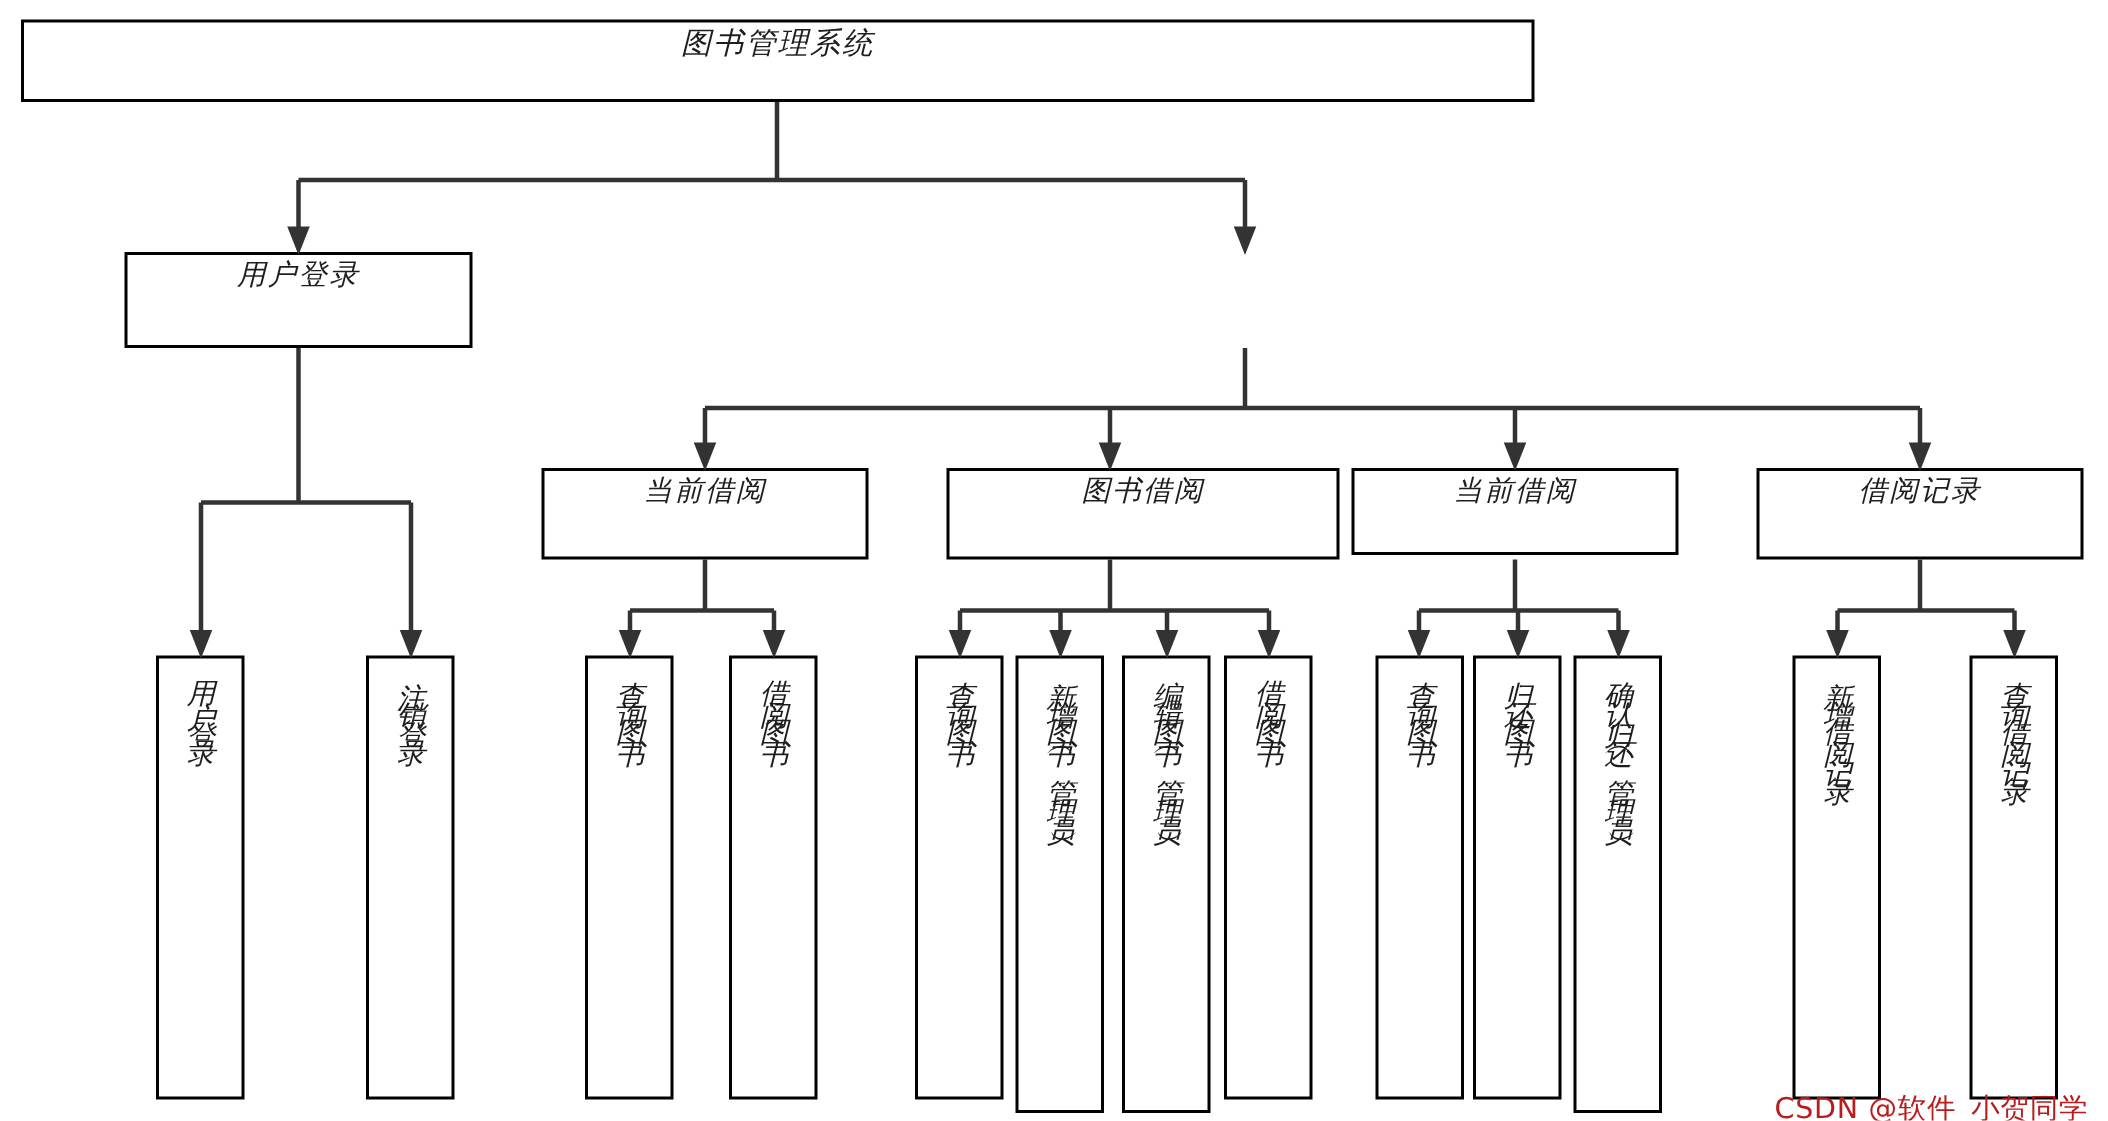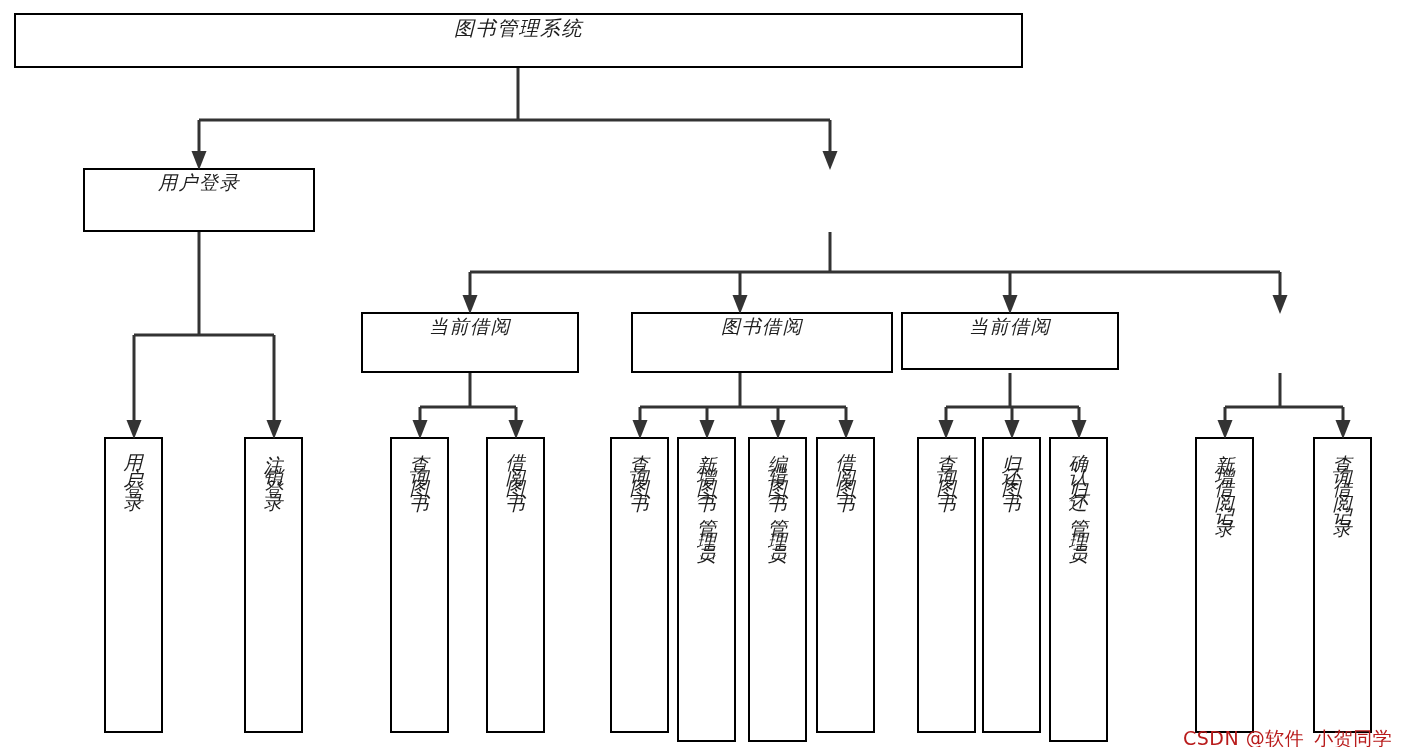--- a/index.html
+++ b/index.html
@@ -42,20 +42,23 @@
   </div>
 
   <div class="box" style="left:361px;top:312px;width:218px;height:61px">
     <span class="lbl">当前借阅</span>
   </div>
   <div class="box" style="left:631px;top:312px;width:262px;height:61px">
     <span class="lbl">图书借阅</span>
   </div>
   <div class="box" style="left:901px;top:312px;width:218px;height:58px">
     <span class="lbl">当前借阅</span>
+  </div>
+  <div class="box" style="left:1171px;top:312px;width:218px;height:61px">
+    <span class="lbl">借阅记录</span>
   </div>
 
   <div class="box" style="left:104px;top:437px;width:59px;height:296px">
     <span class="vtext">用户登录</span>
   </div>
   <div class="box" style="left:244px;top:437px;width:59px;height:296px">
     <span class="vtext">注销登录</span>
   </div>
 
   <div class="box" style="left:390px;top:437px;width:59px;height:296px">

